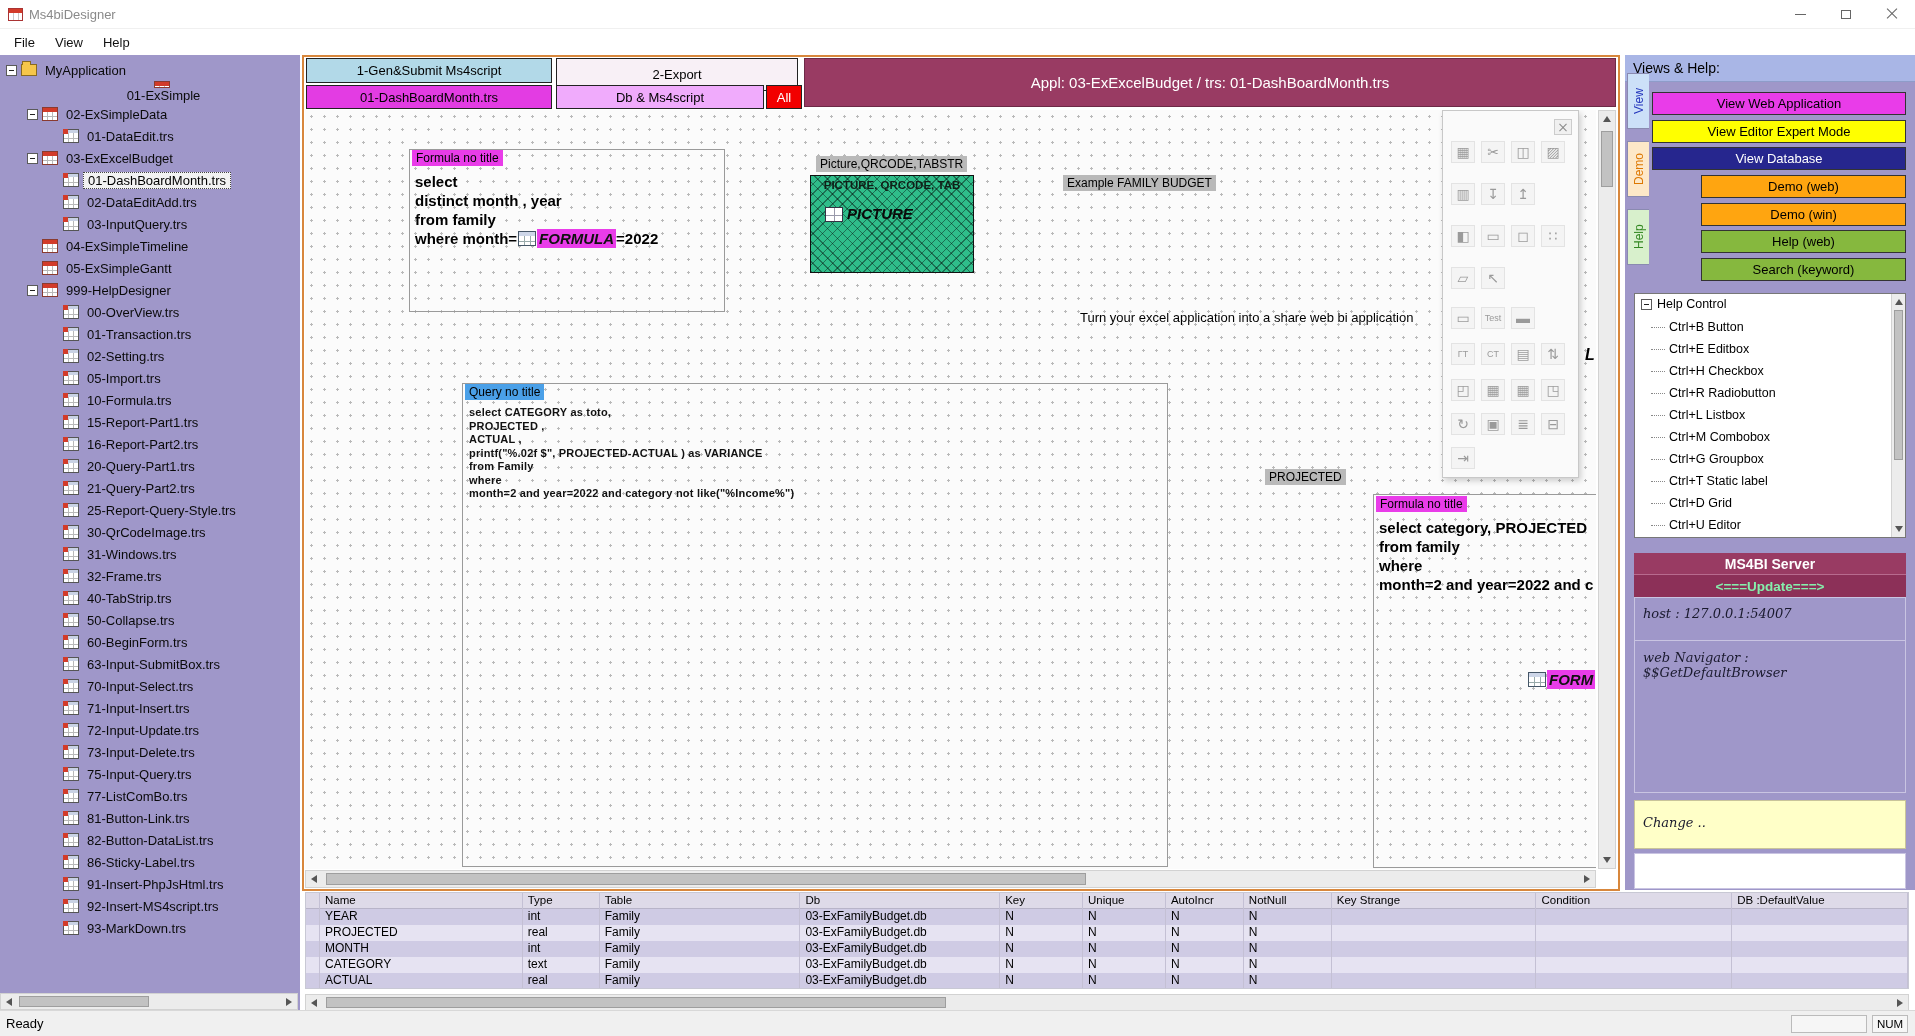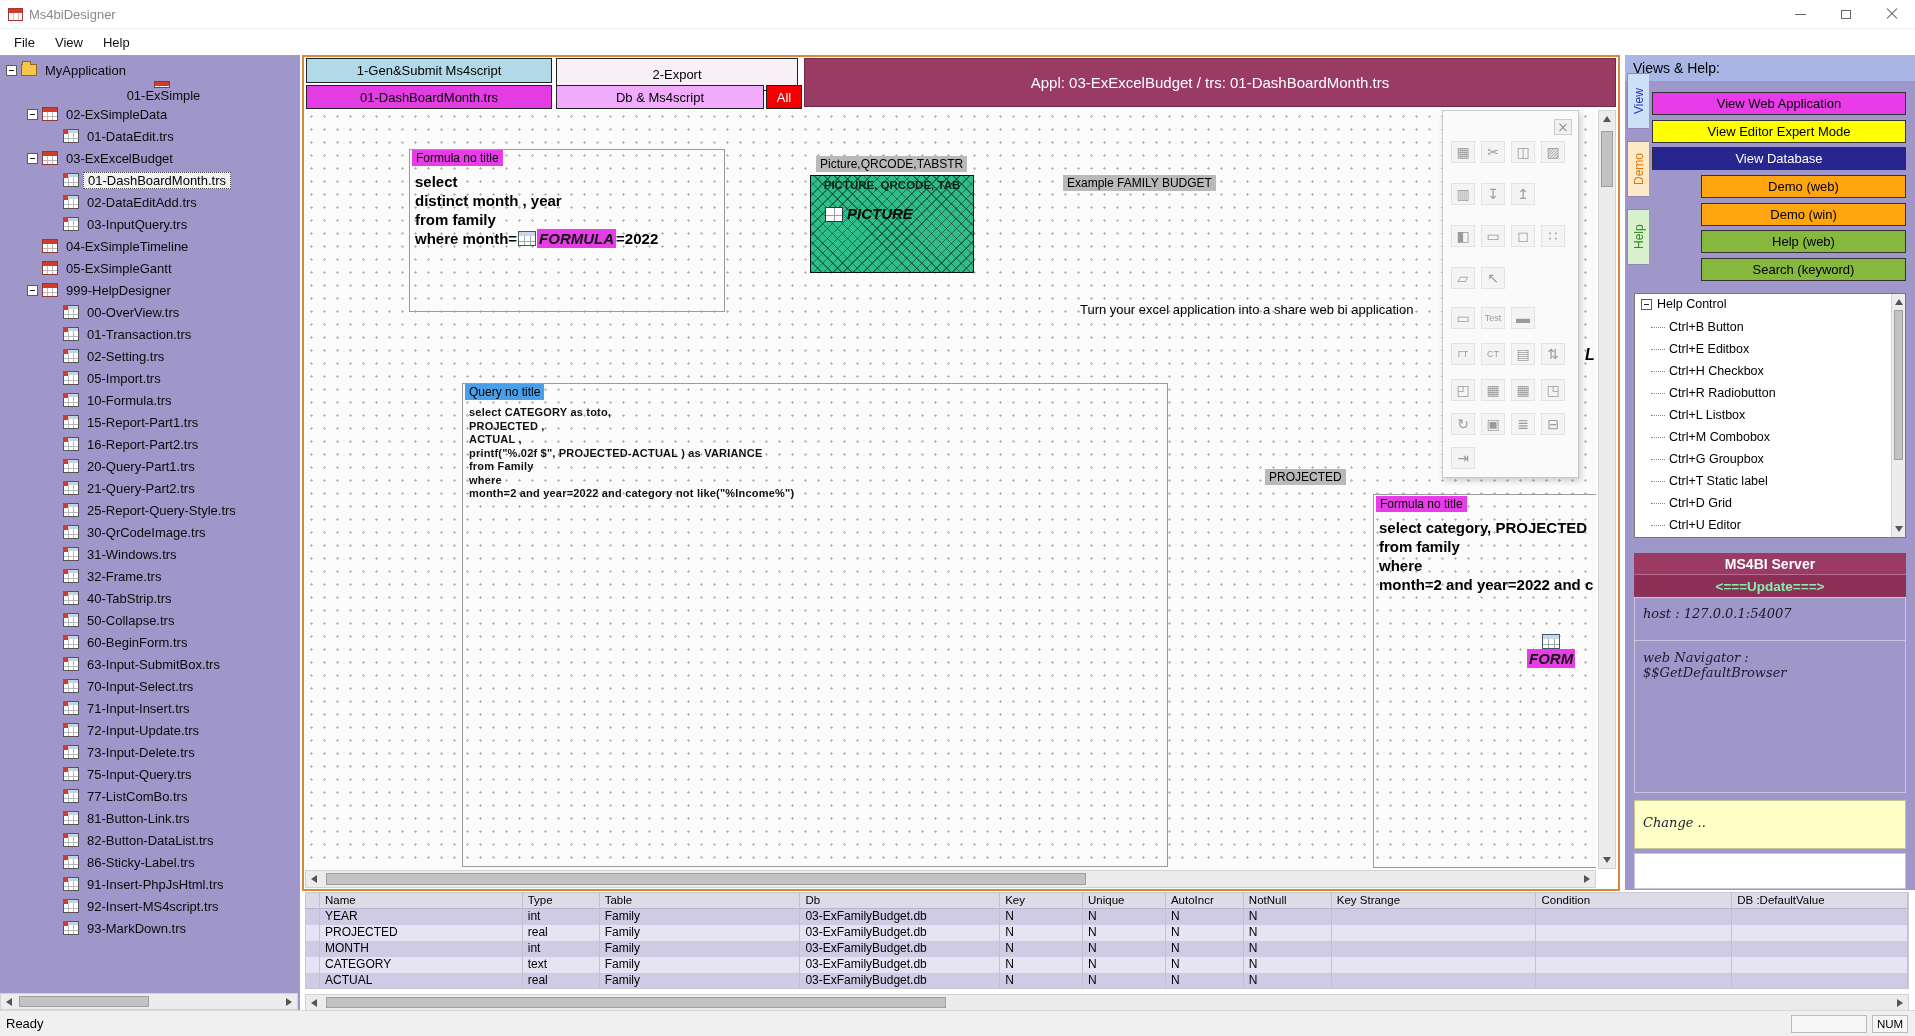--- a/index.html
+++ b/index.html
@@ -404,21 +404,21 @@
   <div class="picture-box" style="left:505px; top:65px; width:164px; height:98px;">
     <div class="pic-title">PICTURE, QRCODE, TAB</div>
     <div class="pic-inner">
       <span class="pic-icon"></span>
       <span class="pic-word">PICTURE</span>
     </div>
   </div>
 
   <span class="chip gray" style="left:758px; top:65px;">Example   FAMILY BUDGET</span>
 
-  <div class="tagline" style="left:775px; top:192px;">Turn your excel application into a share  web bi application</div>
+  <div class="tagline" style="left:775px; top:200px;">Turn your excel application into a share  web bi application</div>
 
   <div class="cv-box" style="left:157px; top:273px; width:706px; height:484px;"></div>
   <span class="chip blue" style="left:160px; top:274px;">Query   no title</span>
   <div class="sql-text" style="left:164px; top:296px; width:330px;">select  CATEGORY as toto,
 PROJECTED  ,
 ACTUAL  ,
 printf("%.02f $", PROJECTED-ACTUAL )  as   VARIANCE
   from  Family
   where
 month=2 and year=2022 and category not like("%Income%")</div>
@@ -426,21 +426,21 @@
   <span class="chip gray" style="left:960px; top:359px;">PROJECTED</span>
 
   <div class="cv-box" style="left:1068px; top:384px; width:226px; height:374px;"></div>
   <span class="chip magenta" style="left:1071px; top:386px;">Formula   no title</span>
   <div class="cv-text" style="left:1074px; top:408px; width:218px; overflow:hidden;">select category, PROJECTED
 from family
 where
 month=2 and year=2022 and c</div>
 
   <span class="frag-it" style="left:1280px; top:236px;">L</span>
-  <div class="cv-text frow" style="left:1222px; top:524px;flex-direction:column;">
+  <div class="cv-text frow" style="left:1222px; top:560px;">
     <span class="mini-grid"></span>
     <span class="frag-form">FORM</span>
   </div>
 
   <div class="palette" id="palette">
     <div class="pal-close"></div>
   <div class="pal-row" style="top: 30px;">
         <div class="pal-cell">▦</div>
         <div class="pal-cell">✂</div>
         <div class="pal-cell">◫</div>

